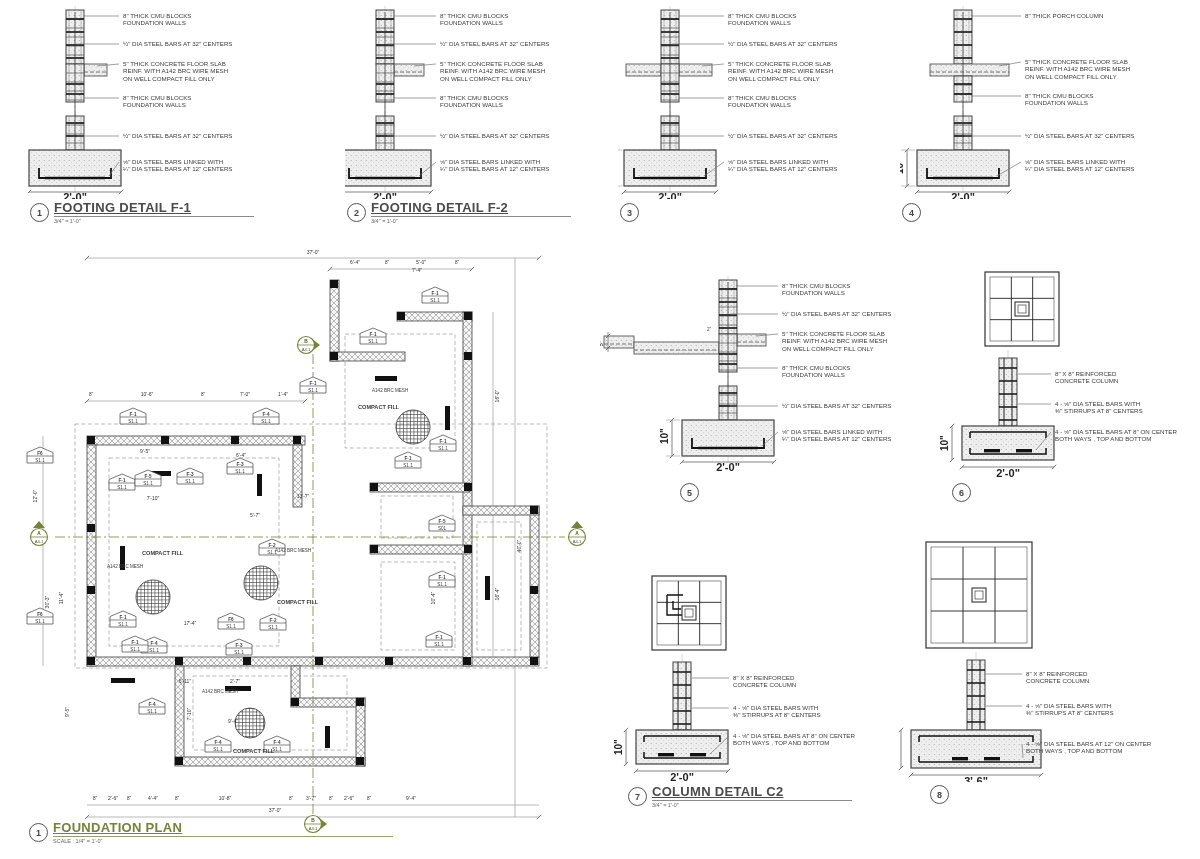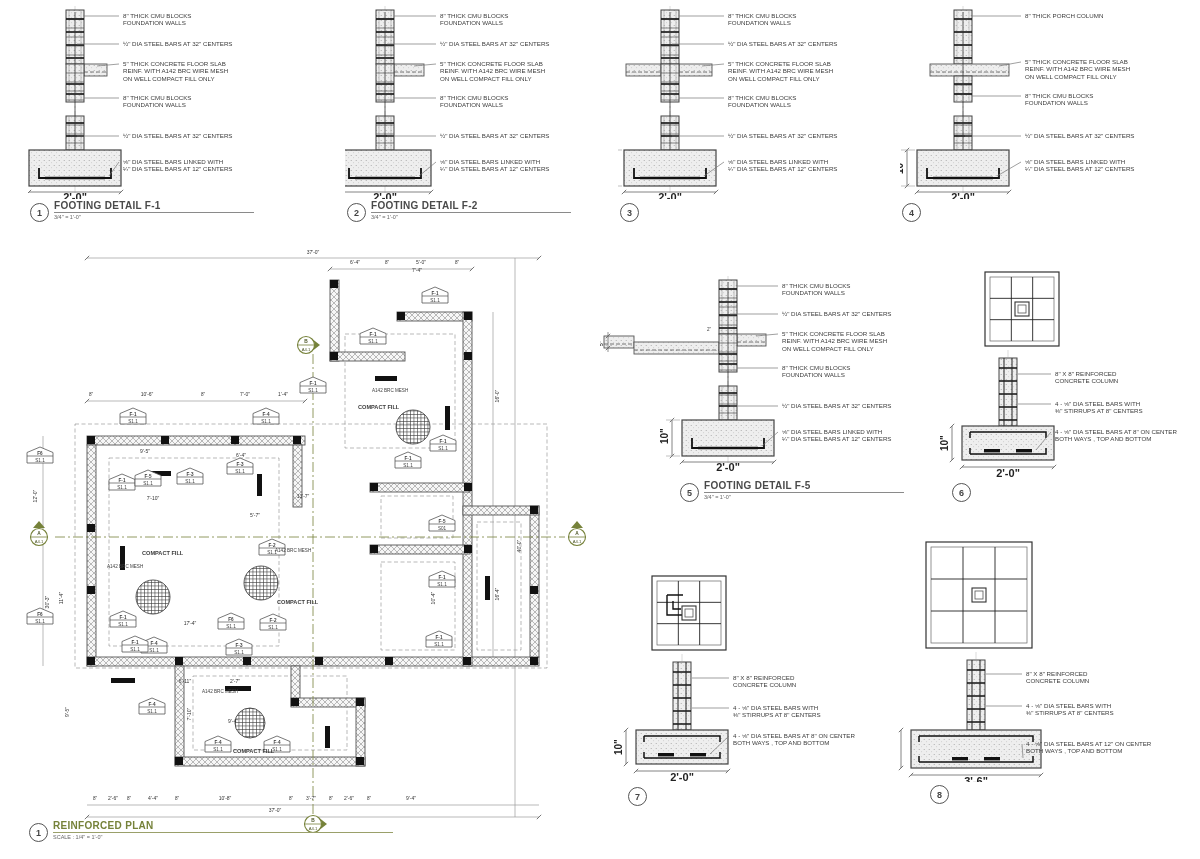--- a/index.html
+++ b/index.html
@@ -4,22 +4,22 @@
 <style>
   html,body{margin:0;padding:0;background:#fff;}
   #sheet{position:relative;width:1200px;height:859px;background:#ffffff;overflow:hidden;
          font-family:"Liberation Sans",sans-serif;color:#3c3c3c;}
   .det{position:absolute;}
   .dtitle{position:absolute;display:flex;align-items:flex-start;}
   .numcirc{width:17px;height:17px;border:1px solid #555;border-radius:50%;
            font-size:9px;font-weight:bold;color:#444;display:flex;align-items:center;justify-content:center;
            margin-right:5px;margin-top:3px;background:#fff;}
   .ttext{display:flex;flex-direction:column;}
-  .tmain{font-size:10px;font-weight:bold;color:#4a4a4a;letter-spacing:.3px;
-         border-bottom:1.4px solid #8a8a8a;padding-bottom:1px;min-width:200px;}
+  .tmain{font-size:13px;font-weight:bold;color:#4a4a4a;letter-spacing:.3px;
+         border-bottom:1.4px solid #8a8a8a;padding-bottom:1px;min-width:200px;text-decoration:underline;}
   .tmain.olive{color:#76823a;border-bottom:1.2px solid #9aa06a;min-width:340px;}
   .tscale{font-size:5.5px;color:#666;margin-top:1px;}
   svg{position:absolute;left:0;top:0;}
 </style>
 </head>
 <body>
 
 <div id="sheet">
 
   <div class="det" id="d0" style="left:28px;top:4px;width:305px;height:240px">
@@ -422,24 +422,20 @@
         <text x="182" y="62" font-size="6.2" fill="#3c3c3c"><tspan x="182" dy="0">5" THICK CONCRETE FLOOR SLAB</tspan><tspan x="182" dy="7.3">REINF. WITH A142 BRC WIRE MESH</tspan><tspan x="182" dy="7.3">ON WELL COMPACT FILL ONLY</tspan></text>
         <path d="M137,94 L178,94" stroke="#777" stroke-width="0.7" fill="none"></path>
         <text x="182" y="96" font-size="6.2" fill="#3c3c3c"><tspan x="182" dy="0">8" THICK CMU BLOCKS</tspan><tspan x="182" dy="7.3">FOUNDATION WALLS</tspan></text>
         <path d="M130,132 L178,132" stroke="#777" stroke-width="0.7" fill="none"></path>
         <text x="182" y="134" font-size="6.2" fill="#3c3c3c"><tspan x="182" dy="0">½" DIA STEEL BARS AT 32" CENTERS</tspan></text>
         <path d="M162,172 L178,158" stroke="#777" stroke-width="0.7" fill="none"></path>
         <text x="182" y="160" font-size="6.2" fill="#3c3c3c"><tspan x="182" dy="0">⅝" DIA STEEL BARS LINKED WITH</tspan><tspan x="182" dy="7.3">¼" DIA STEEL BARS AT 12" CENTERS</tspan></text>
       </svg>
     <div class="dtitle" style="left:80px;top:212px">
       <div class="numcirc">5</div>
-      <div class="ttext">
-          <span class="tmain">FOOTING DETAIL F-5</span>
-      <span class="tscale">3/4" = 1'-0"</span>
-        </div>
     </div>
   </div>
 
   <div class="det" id="d5" style="left:930px;top:268px;width:270px;height:245px">
     <svg id="svg5" width="270" height="212" viewBox="0 0 270 212">
         <defs>
           <pattern id="sp5" width="5" height="5" patternUnits="userSpaceOnUse">
             <rect x="0" y="0" width="5" height="5" fill="#eeeeee" stroke="none" stroke-width="1"></rect>
             <circle cx="1.2" cy="1.5" r="0.5" fill="#9a9a9a"></circle>
             <circle cx="3.6" cy="3.8" r="0.45" fill="#b8b8b8"></circle>
@@ -543,20 +539,24 @@
         <text x="82" y="209" font-size="11" fill="#222" font-family="&quot;Liberation Sans&quot;,sans-serif" text-anchor="middle" font-weight="bold">2'-0"</text>
         <path d="M92,106 L129,106" stroke="#777" stroke-width="0.7" fill="none"></path>
         <text x="133" y="108" font-size="6.2" fill="#3c3c3c"><tspan x="133" dy="0">8" X 8" REINFORCED</tspan><tspan x="133" dy="7.3">CONCRETE COLUMN</tspan></text>
         <path d="M92,136 L129,136" stroke="#777" stroke-width="0.7" fill="none"></path>
         <text x="133" y="138" font-size="6.2" fill="#3c3c3c"><tspan x="133" dy="0">4 - ⅝" DIA STEEL BARS WITH</tspan><tspan x="133" dy="7.3">⅜" STIRRUPS AT 8" CENTERS</tspan></text>
         <path d="M110,182 L129,164" stroke="#777" stroke-width="0.7" fill="none"></path>
         <text x="133" y="166" font-size="6.2" fill="#3c3c3c"><tspan x="133" dy="0">4 - ⅝" DIA STEEL BARS AT 8" ON CENTER</tspan><tspan x="133" dy="7.3">BOTH WAYS , TOP AND BOTTOM</tspan></text>
       </svg>
     <div class="dtitle" style="left:28px;top:212px">
       <div class="numcirc">7</div>
+      <div class="ttext">
+          <span class="tmain">COLUMN DETAIL C2</span>
+      <span class="tscale">3/4" = 1'-0"</span>
+        </div>
     </div>
   </div>
 
   <div class="det" id="d7" style="left:898px;top:538px;width:302px;height:292px">
     <svg id="svg7" width="302" height="244" viewBox="0 0 302 244">
         <defs>
           <pattern id="sp7" width="5" height="5" patternUnits="userSpaceOnUse">
             <rect x="0" y="0" width="5" height="5" fill="#eeeeee" stroke="none" stroke-width="1"></rect>
             <circle cx="1.2" cy="1.5" r="0.5" fill="#9a9a9a"></circle>
             <circle cx="3.6" cy="3.8" r="0.45" fill="#b8b8b8"></circle>
@@ -943,19 +943,19 @@
         <text x="286" y="554" font-size="5" fill="#333" font-family="&quot;Liberation Sans&quot;,sans-serif" text-anchor="middle">3'-7"</text>
         <text x="306" y="554" font-size="4.6" fill="#333" font-family="&quot;Liberation Sans&quot;,sans-serif" text-anchor="middle">8"</text>
         <text x="324" y="554" font-size="5" fill="#333" font-family="&quot;Liberation Sans&quot;,sans-serif" text-anchor="middle">2'-6"</text>
         <text x="344" y="554" font-size="4.6" fill="#333" font-family="&quot;Liberation Sans&quot;,sans-serif" text-anchor="middle">8"</text>
         <text x="386" y="554" font-size="5" fill="#333" font-family="&quot;Liberation Sans&quot;,sans-serif" text-anchor="middle">9'-4"</text>
         <text x="250" y="566" font-size="5" fill="#333" font-family="&quot;Liberation Sans&quot;,sans-serif" text-anchor="middle">37'-0"</text>
       </svg>
     <div class="dtitle" style="left:4px;top:574px">
       <div class="numcirc">1</div>
       <div class="ttext">
-          <span class="tmain olive">REINFORCED PLAN</span>
+          <span class="tmain olive">FOUNDATION PLAN</span>
       <span class="tscale">SCALE : 1/4" = 1'-0"</span>
         </div>
     </div>
   </div>
 
 </div>
 
 </body></html>

